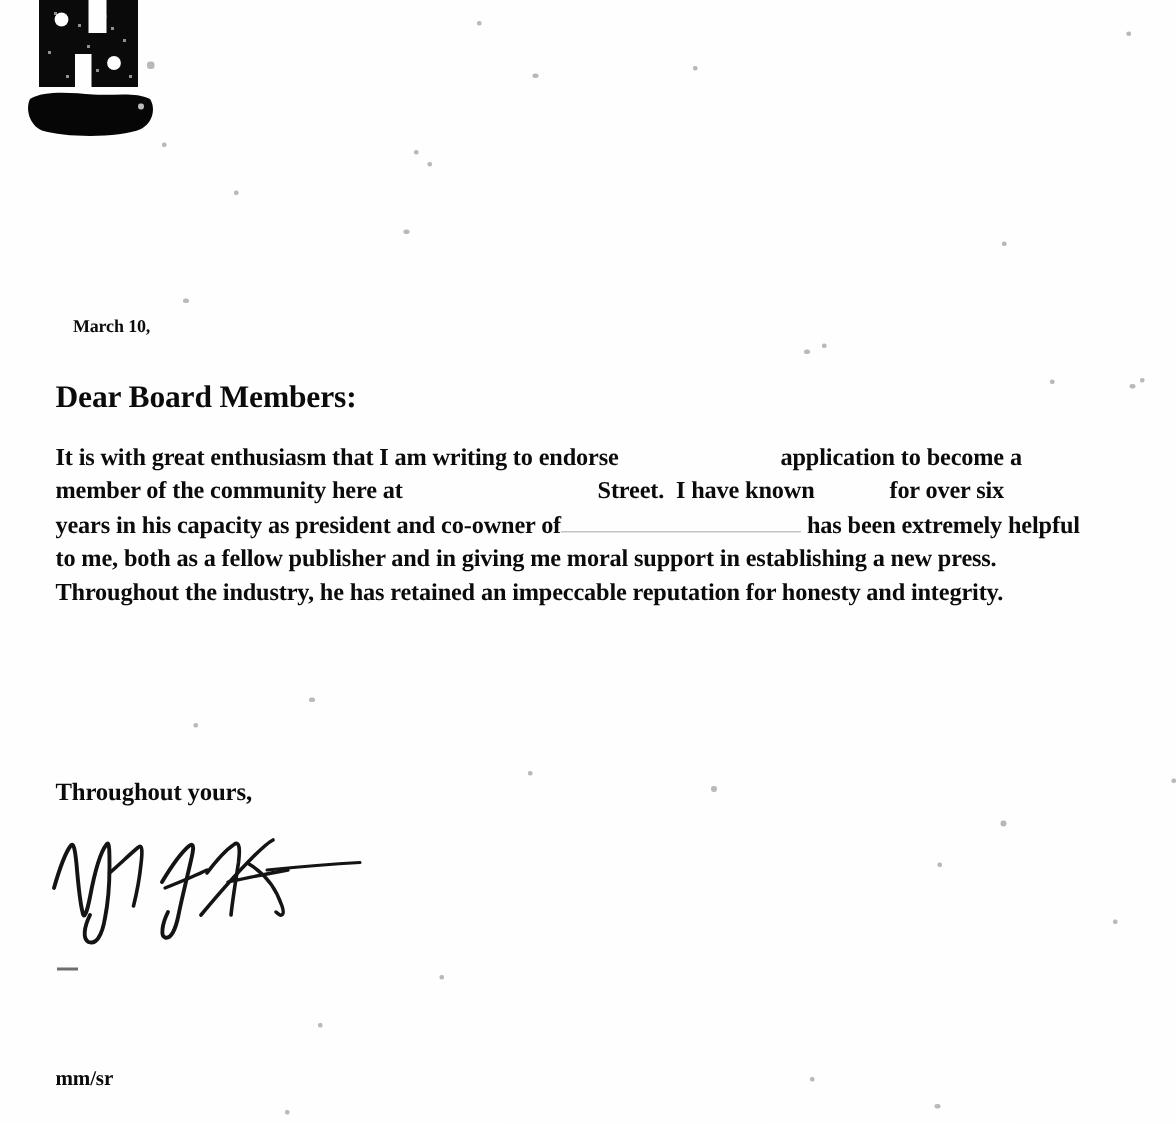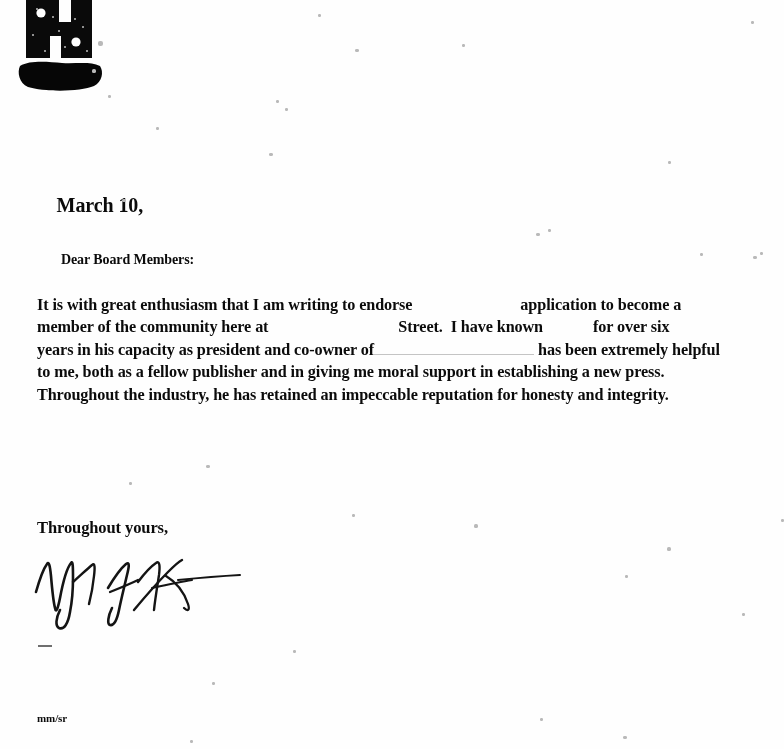--- a/index.html
+++ b/index.html
@@ -50,28 +50,27 @@
     z-index: 4;
     font-family: "Liberation Serif", serif;
     color: #0b0b0b;
     font-weight: 700;
     letter-spacing: -0.1px;
     white-space: pre;
   }
 
   #date-line {
     left: 37px;
-    top: 171px;
-    font-size: 20px;
+    top: 195px;
+    font-size: 12px;
   }
   #salutation {
     left: 37px;
     top: 252px;
-    font-size: 14px;
-    margin-left: 24px;
+    font-size: 21px;
   }
 
   #body-para-1 {
     left: 37px;
     top: 294px;
     width: 730px;
     font-size: 16.2px;
     line-height: 22.4px;
   }
   #body-para-2 {
@@ -82,21 +81,21 @@
     line-height: 22.4px;
   }
   #closing {
     left: 37px;
     top: 518px;
     font-size: 16.5px;
   }
   #initials {
     left: 37px;
     top: 712px;
-    font-size: 11px;
+    font-size: 14px;
   }
 
   .doc-line {
     display: block;
     white-space: pre;
   }
 
   
   .redact {
     display: inline-block;

